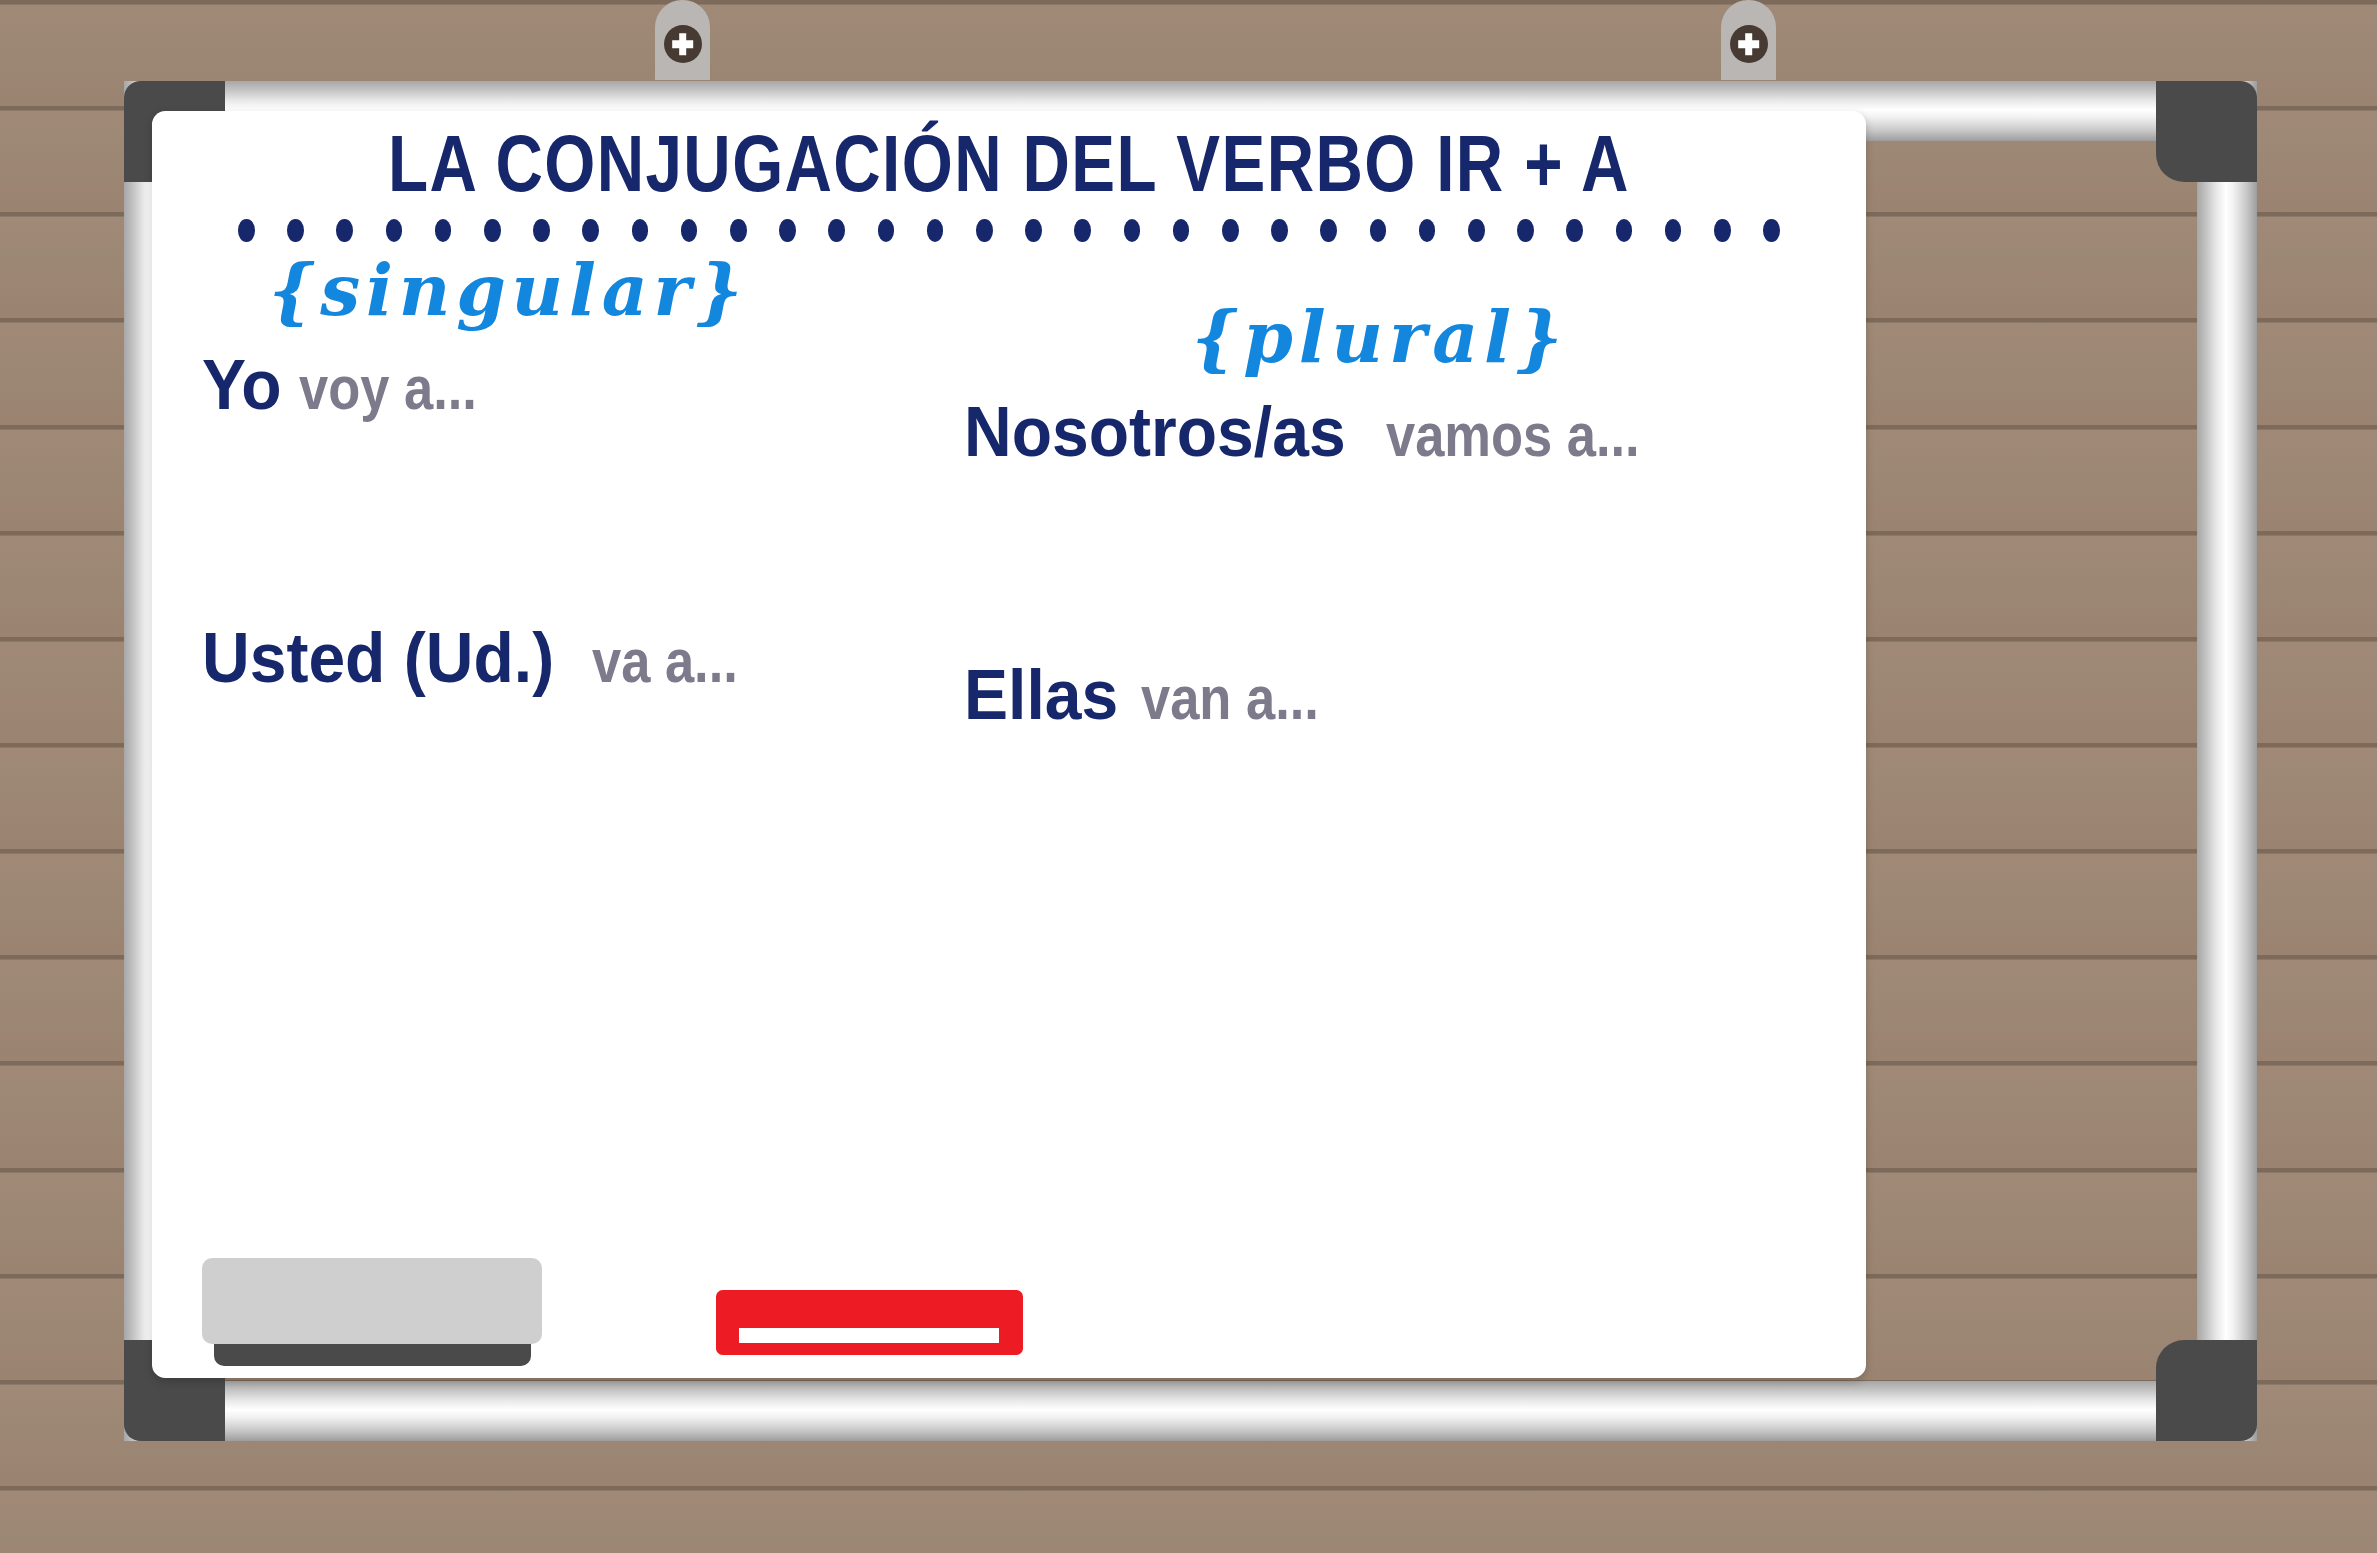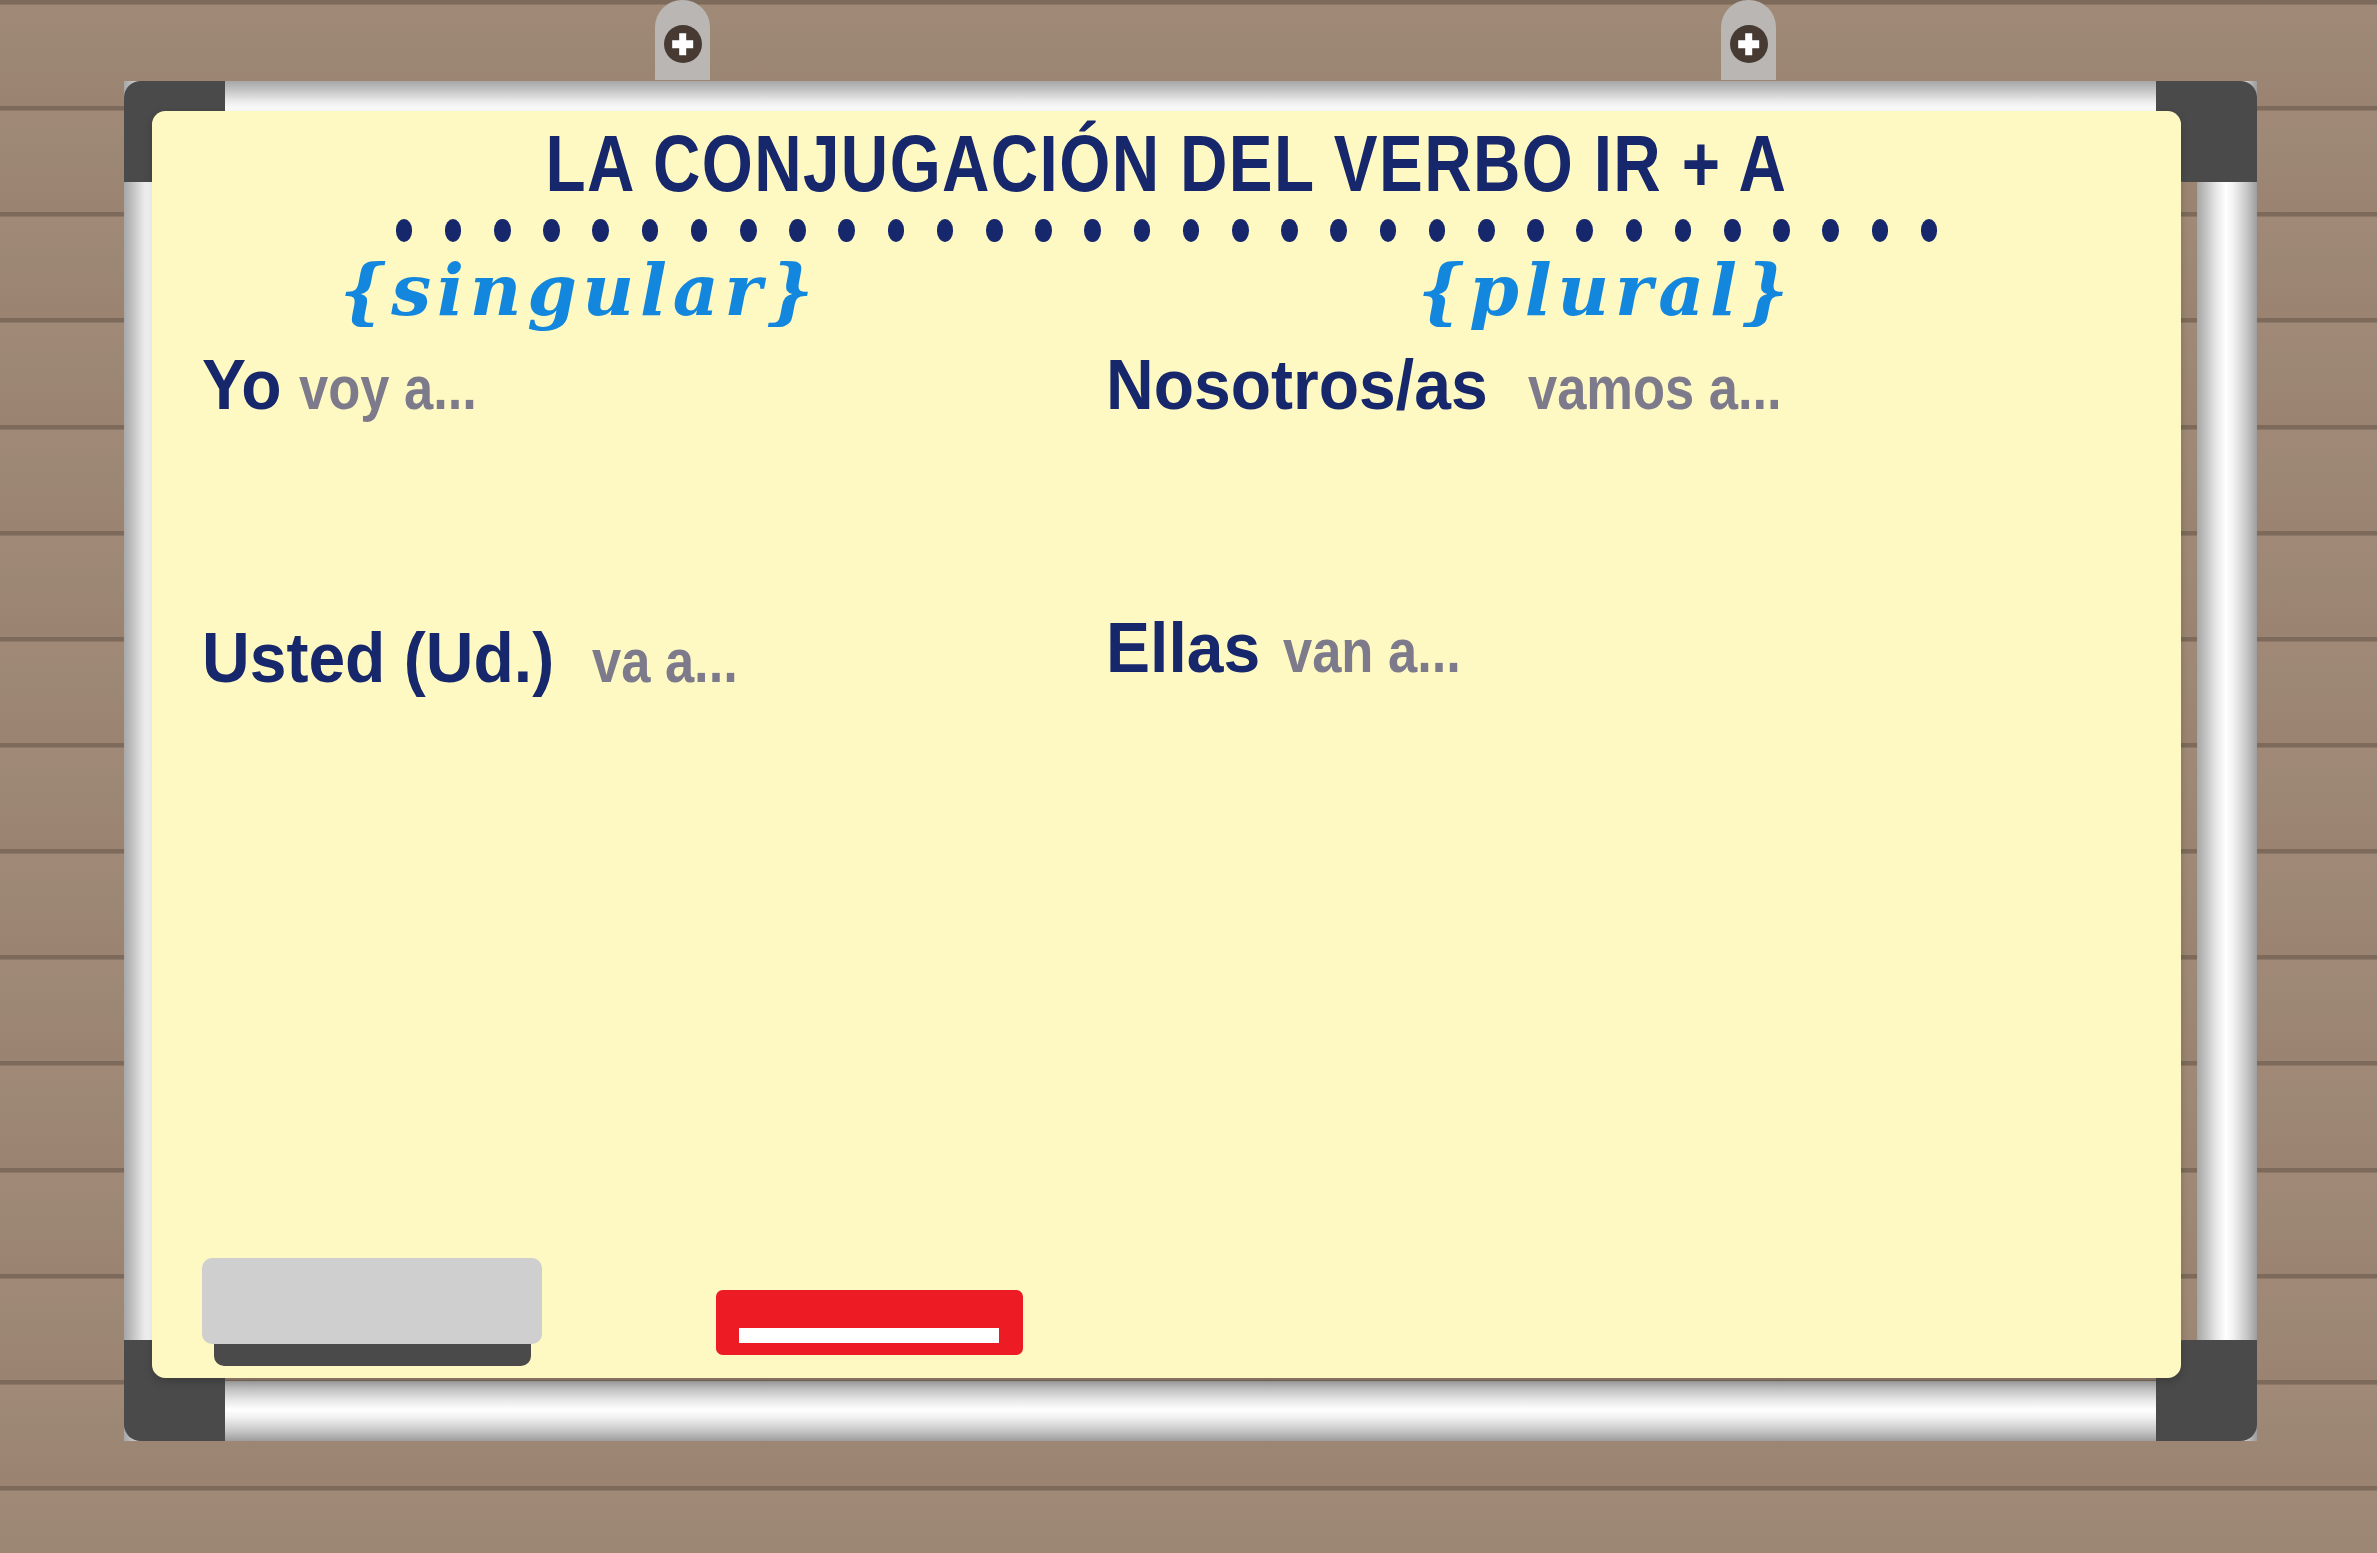--- a/index.html
+++ b/index.html
@@ -90,22 +90,22 @@
   .corner.tl { left:0;  top:0;    border-radius:16.6px 0 28px 0; }
   .corner.tr { right:0; top:0;    border-radius:0 16.6px 0 28px; }
   .corner.bl { left:0;  bottom:0; border-radius:0 28px 0 16.6px; }
   .corner.br { right:0; bottom:0; border-radius:28px 0 16.6px 0; }
 
   
   #surface {
     position:absolute;
     left:-5px; top:-5px;
     left:28px; top:30px;
-    width:2029px; height:1267px;
-    background:#fef9c3;
+    width:1714px; height:1267px;
+    background:#ffffff;
     border-radius:13.3px;
     box-shadow:0 3.3px 8.3px rgba(0,0,0,.18);
     z-index:5;
     overflow:hidden;
   }
 
   
   #title {
     margin-top:13.3px;
     text-align:center;
@@ -146,21 +146,21 @@
     font-family:"DejaVu Serif", serif;
     font-style:italic;
     font-weight:bold;
     font-size:71px;
     letter-spacing:5.8px;
     line-height:1.05;
     text-align:center;
     margin-bottom:10px;
   }
   .col.singular .col-head { padding-right:149px; }
-  .col.plural   .col-head { padding-right:70px; }
+  .col.plural   .col-head { padding-right:70px;margin-top:47px; }
 
   .row {
     white-space:nowrap;
     line-height:1.02;
     margin-top:21px;
   }
   .row .pro {
     color:#16276b;
     font-family:"Liberation Sans Narrow","Liberation Sans", sans-serif;
     font-weight:bold;

